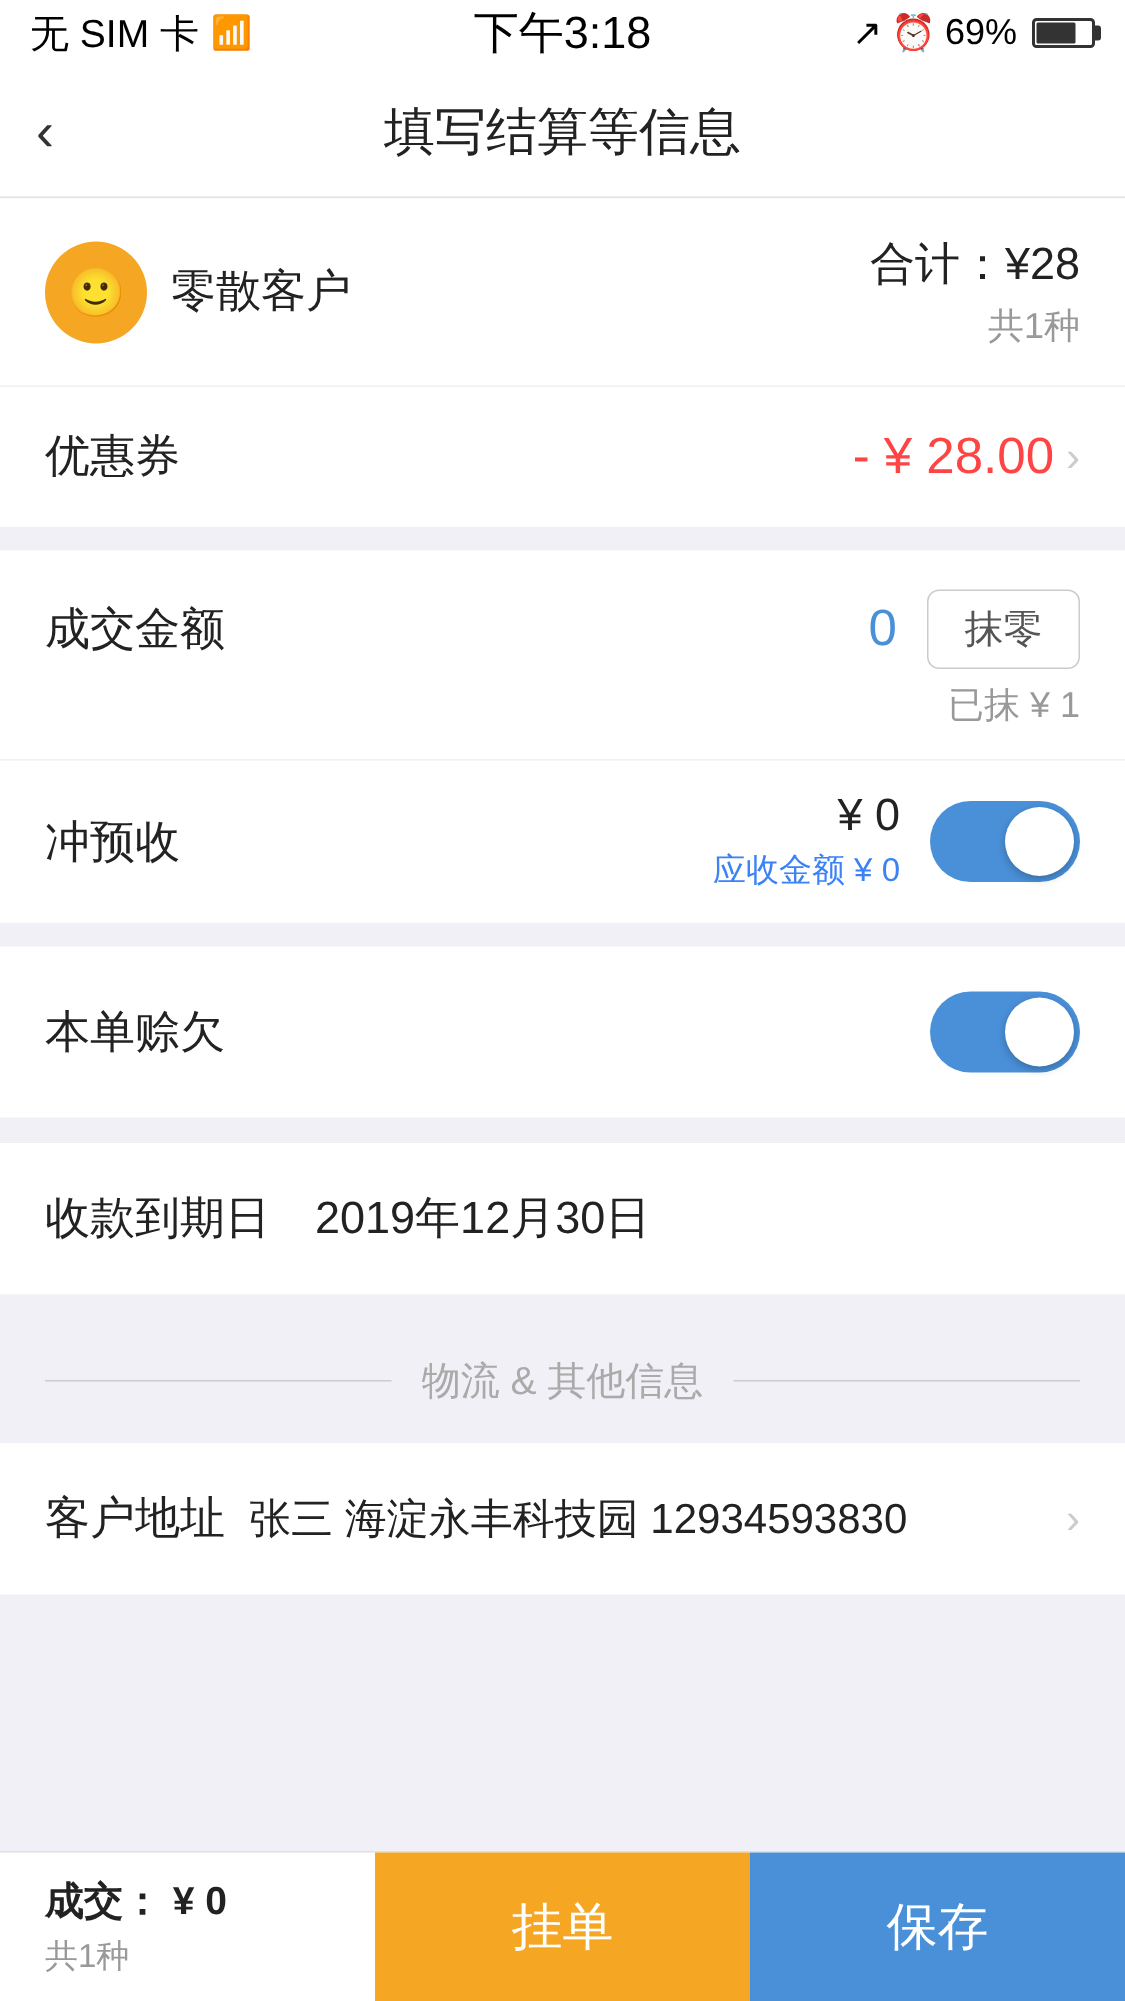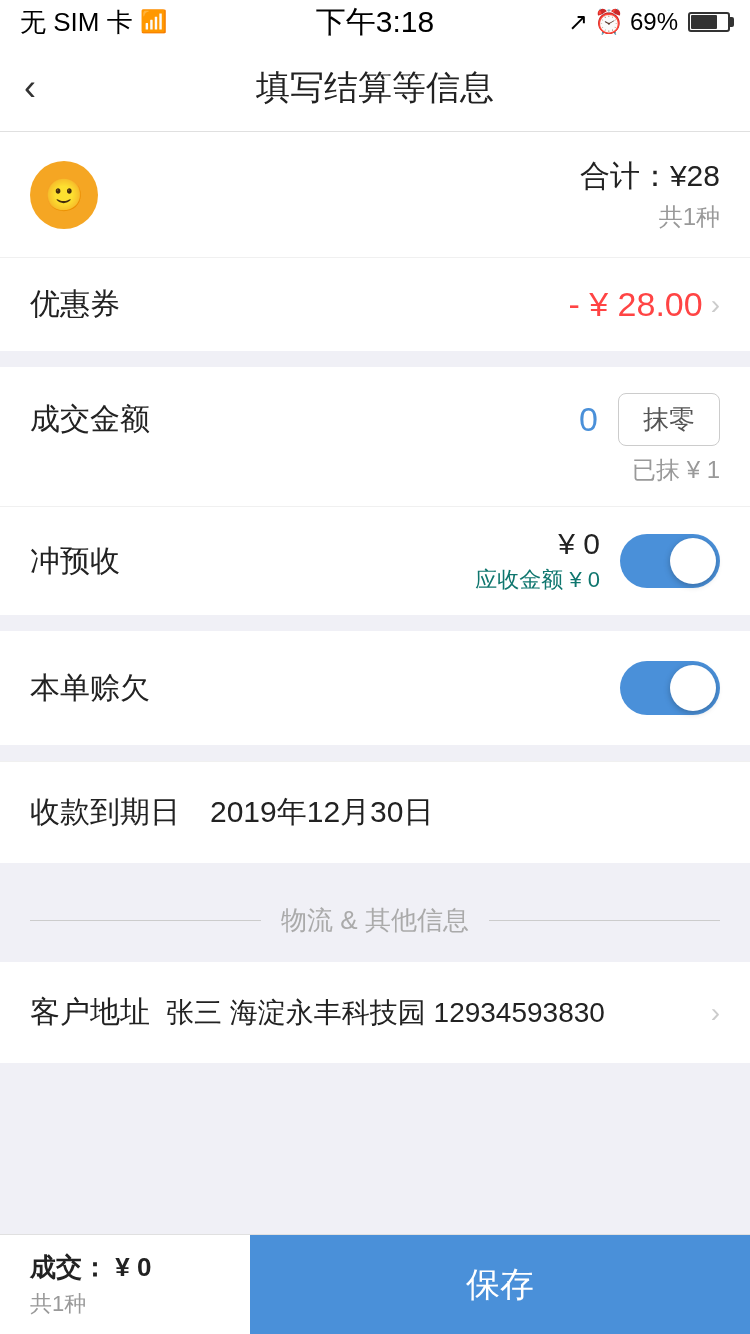--- a/index.html
+++ b/index.html
@@ -240,21 +240,21 @@
     }
     .prepay-amounts {
       text-align: right;
     }
     .prepay-amount {
       font-size: 30px;
       color: #222;
     }
     .prepay-sub {
       font-size: 22px;
-      color: #0f766e;
+      color: #3b82f6;
       margin-top: 4px;
     }
 
     
     .toggle {
       width: 100px;
       height: 54px;
       border-radius: 27px;
       background: #4a90d9;
       position: relative;
@@ -433,20 +433,21 @@
   <span class="nav-back">‹</span>
   <span class="nav-title">填写结算等信息</span>
 </div>
 
 <div class="section">
   <div class="customer-row">
     <div class="customer-left">
       <div class="customer-avatar">
         <span>🙂</span>
       </div>
+      <span class="customer-name">零散客户</span>
     </div>
     <div class="customer-right">
       <div class="customer-total">合计：¥28</div>
       <div class="customer-count">共1种</div>
     </div>
   </div>
 
   <div class="coupon-row">
     <span class="coupon-label">优惠券</span>
     <div class="coupon-right">
@@ -512,14 +513,15 @@
   </div>
 </div>
 
 <div class="empty-space"></div>
 
 <div class="bottom-bar">
   <div class="bottom-summary">
     <div class="bottom-summary-label">成交：  ¥ 0</div>
     <div class="bottom-summary-count">共1种</div>
   </div>
+  <div class="bottom-btn-hold">挂单</div>
   <div class="bottom-btn-save">保存</div>
 </div>
 
 </body></html>

